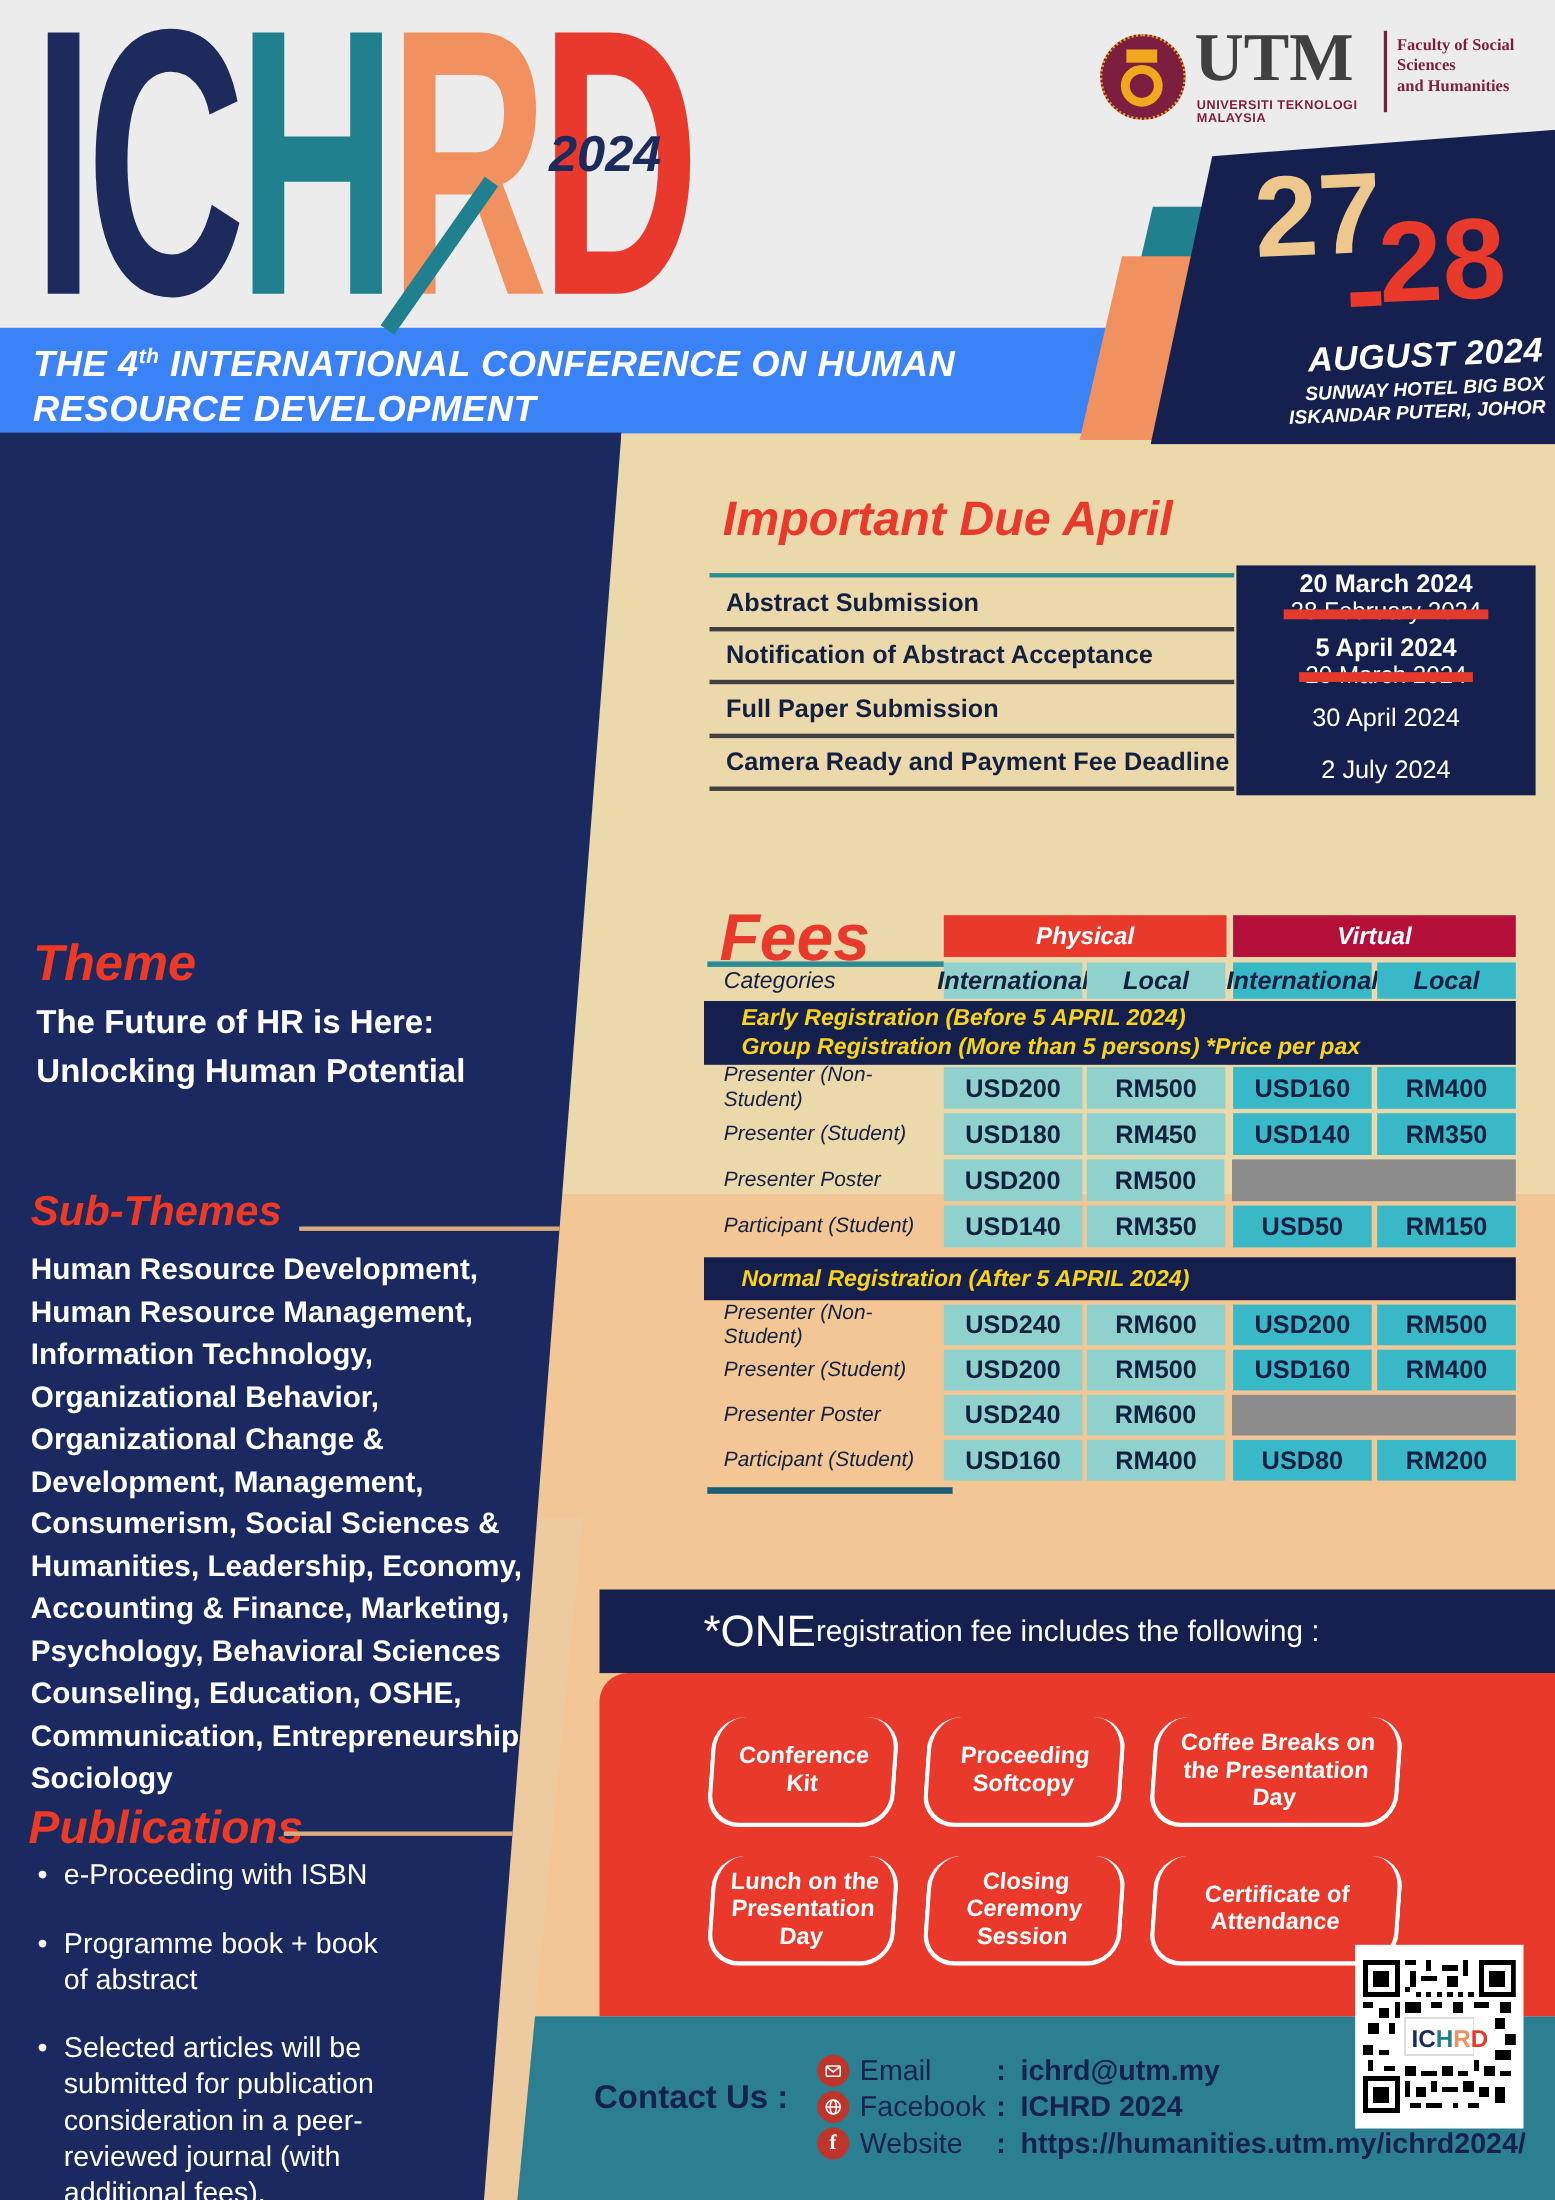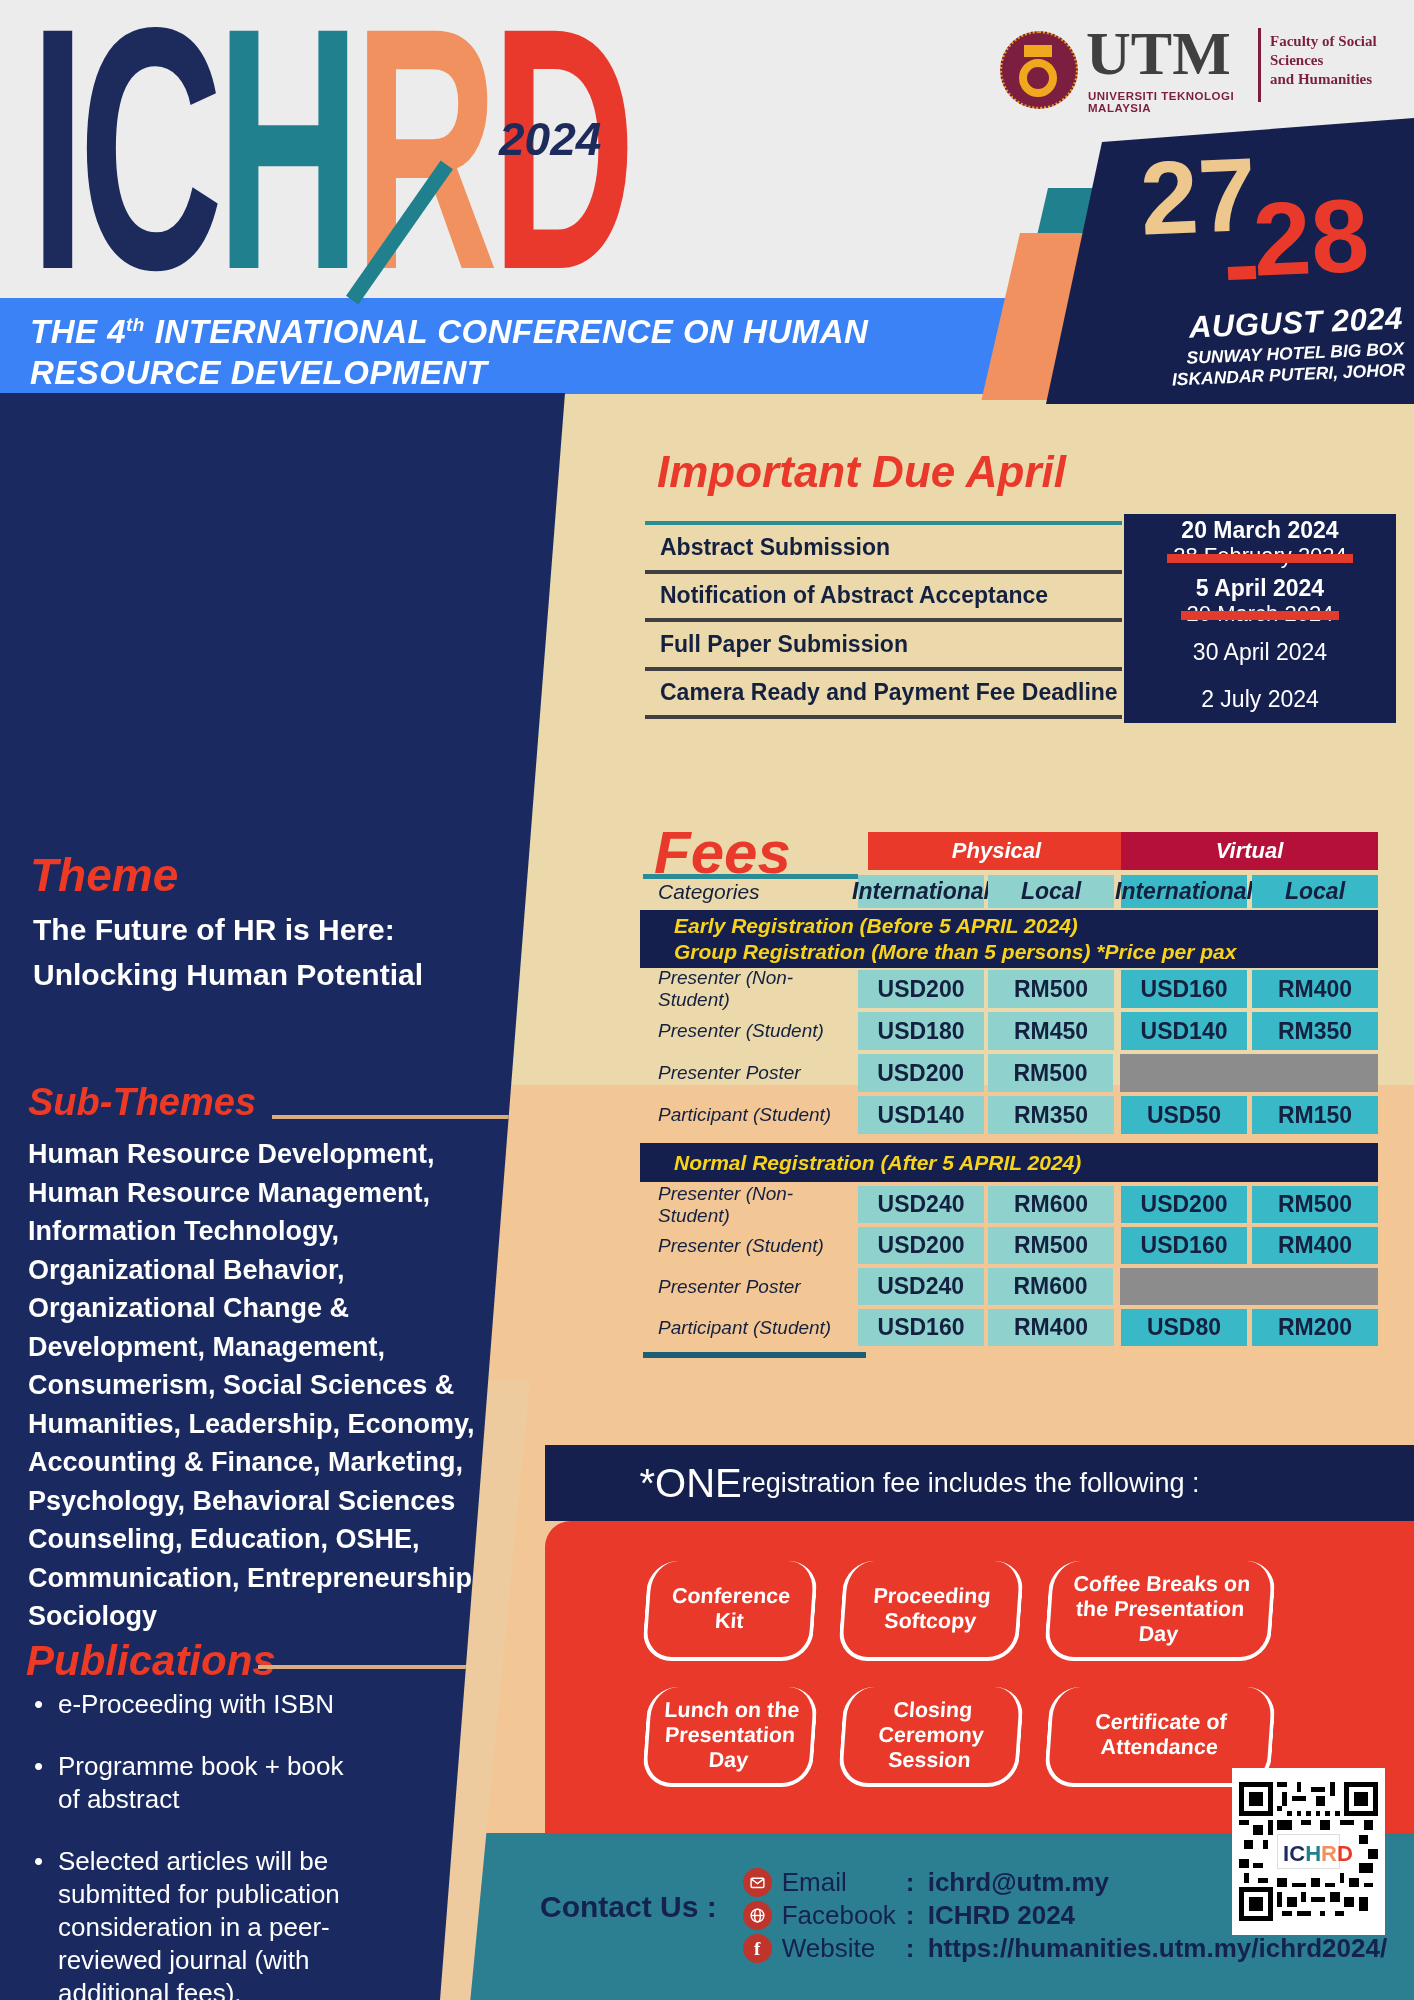--- a/index.html
+++ b/index.html
@@ -95,21 +95,21 @@
   .due-old{font-size:22px;font-weight:400;line-height:26px;display:inline-block;position:relative;}
   .due-old::after{content:"";position:absolute;left:-6px;right:-6px;top:42%;height:9px;background:#e23b2c;}
   .due-seg2{height:47px;line-height:47px;font-size:23px;}
 
   
   .fees{position:absolute;left:640px;top:828px;width:738px;height:535px;z-index:2;}
   .fees-title{position:absolute;left:14px;top:-10px;font-size:60px;font-weight:700;font-style:italic;color:#e8392b;}
   .fees-underline{position:absolute;left:3px;top:46px;width:215px;height:5px;background:#2a8d95;}
   .grp-box{position:absolute;top:4px;height:38px;color:#fff;font-style:italic;font-weight:700;font-size:22px;
            display:flex;align-items:center;justify-content:center;}
-  .grp-ph{left:228px;width:257px;background:#e8392b;}
+  .grp-ph{left:218px;width:257px;background:#e8392b;}
   .grp-v{left:481px;width:257px;background:#b5103a;}
   .subhead{position:absolute;left:0;top:47px;width:100%;height:33px;display:flex;}
   .cat-label{width:215px;padding-left:18px;box-sizing:border-box;font-style:italic;font-size:21px;
              color:#13203f;display:flex;align-items:center;}
   .sh-cell{height:33px;display:flex;align-items:center;justify-content:center;font-style:italic;
            font-weight:700;font-size:20px;color:#13203f;}
   .band{position:absolute;left:0;width:100%;background:#141f4e;color:#f8d31c;font-style:italic;
         font-weight:700;font-size:21px;display:flex;flex-direction:column;justify-content:center;
         padding-left:34px;box-sizing:border-box;line-height:26px;}
   .band1{top:82px;height:58px;}

